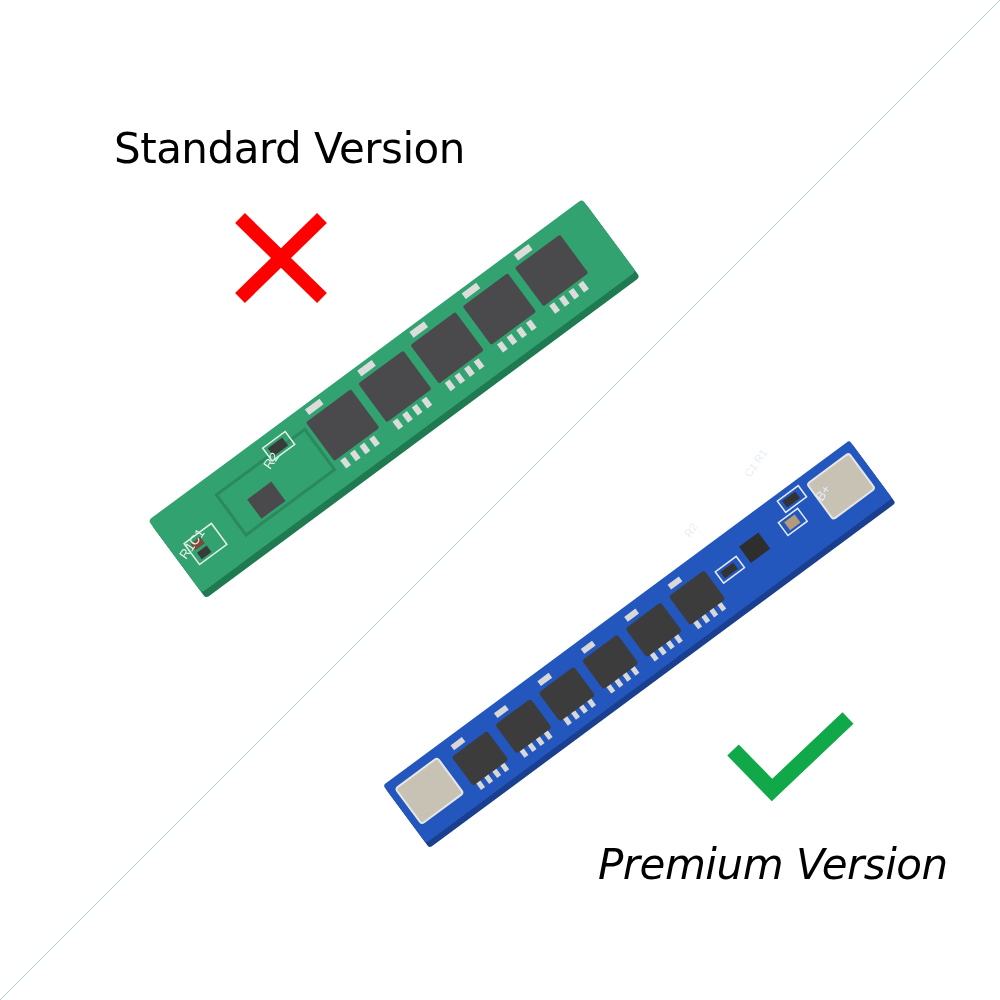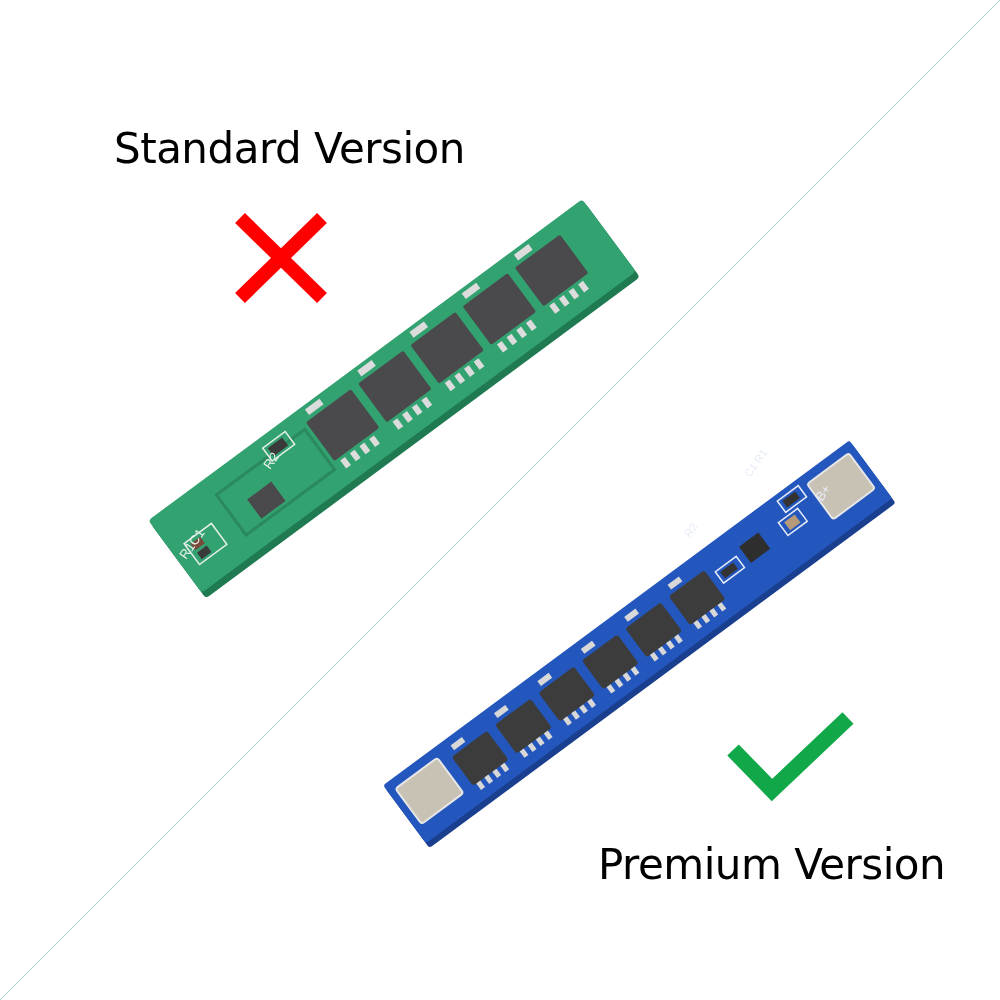--- a/index.html
+++ b/index.html
@@ -1,19 +1,19 @@
 <!DOCTYPE html>
 <html><head>
 <meta charset="utf-8">
 <style>
   html,body{margin:0;padding:0;background:#fff;}
   .canvas{position:relative;width:1000px;height:1000px;overflow:hidden;background:#fff;font-family:"DejaVu Sans","Liberation Sans",sans-serif;}
   .label{position:absolute;color:#000;font-size:42px;letter-spacing:-0.5px;white-space:nowrap;}
   .label-standard{left:114px;top:124px;}
-  .label-premium{left:598px;top:840px;}
+  .label-premium{left:598px;top:840px;font-style:italic;}
   svg{position:absolute;left:0;top:0;}
 </style>
 </head>
 <body>
 
 <div class="canvas">
 
   <svg width="1000" height="1000" viewBox="0 0 1000 1000">
 
     <line x1="1000" y1="0" x2="0" y2="1000" stroke="#a8d4c6" stroke-width="1"></line>

